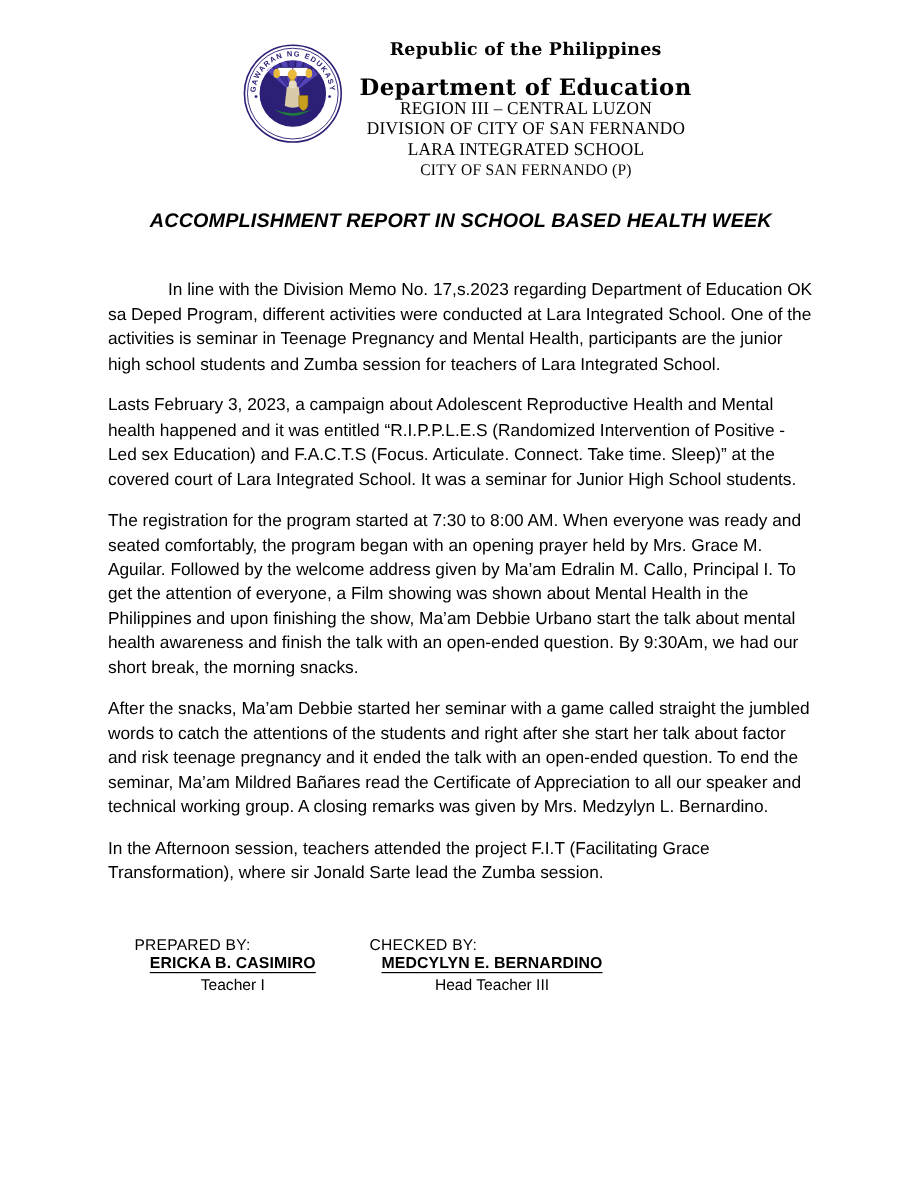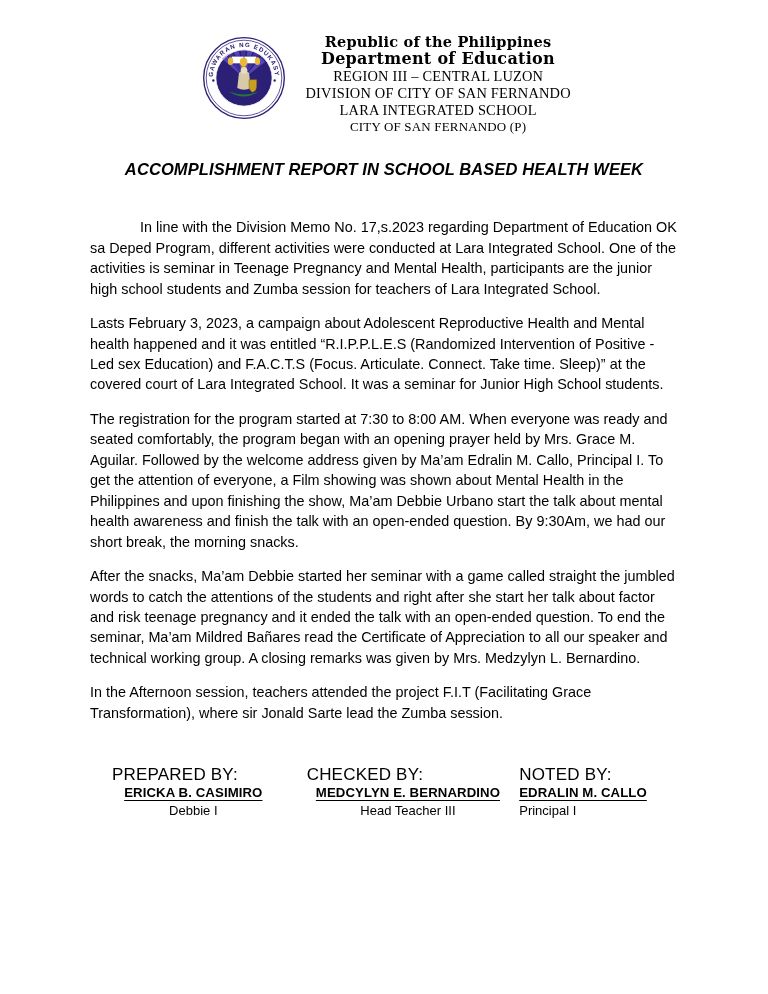--- a/index.html
+++ b/index.html
@@ -49,23 +49,23 @@
   .hl-republic {
     font-family: "DejaVu Serif", "Liberation Serif", serif;
     font-weight: bold;
     font-size: 14.5px;
     letter-spacing: 0.2px;
     color: #000;
   }
   .hl-deped {
     font-family: "DejaVu Serif", "Liberation Serif", serif;
     font-weight: bold;
-    font-size: 16px;
+    font-size: 19px;
     letter-spacing: 0.3px;
-    margin-top: 2px;
+    margin-top: 14px;
     color: #000;
   }
   .hl-sub {
     font-family: "Liberation Serif", "DejaVu Serif", serif;
     font-size: 15px;
     letter-spacing: 0.2px;
     margin-top: 1px;
     color: #000;
     transform: scaleX(0.96);
   }
@@ -117,21 +117,21 @@
   .sig-col {
     display: flex;
     flex-direction: column;
   }
   .sig-col.c1 { width: 208px; }
   .sig-col.c2 { width: 224px; }
   .sig-col.c3 { width: 190px; }
 
   .sig-label {
     font-family: "Liberation Sans", sans-serif;
-    font-size: 17px;
+    font-size: 13px;
     letter-spacing: 0.2px;
     color: #000;
     margin-left: 22px;
   }
   .sig-col.c2 .sig-label { margin-left: 10px; }
   .sig-col.c3 .sig-label { margin-left: 0px; }
 
   .sig-name {
     font-family: "Liberation Sans", sans-serif;
     font-weight: bold;
@@ -227,30 +227,25 @@
     <p class="para">The registration for the program started at 7:30 to 8:00 AM. When everyone was ready and seated comfortably, the program began with an opening prayer held by Mrs. Grace M. Aguilar. Followed by the welcome address given by Ma’am Edralin M. Callo, Principal I. To get the attention of everyone, a Film showing was shown about Mental Health in the Philippines and upon finishing the show, Ma’am Debbie Urbano start the talk about mental health awareness and finish the talk with an open-ended question. By 9:30Am, we had our short break, the morning snacks.</p>
     <p class="para">After the snacks, Ma’am Debbie started her seminar with a game called straight the jumbled words to catch the attentions of the students and right after she start her talk about factor and risk teenage pregnancy and it ended the talk with an open-ended question. To end the seminar, Ma’am Mildred Bañares read the Certificate of Appreciation to all our speaker and technical working group. A closing remarks was given by Mrs. Medzylyn L. Bernardino.</p>
     <p class="para">In the Afternoon session, teachers attended the project F.I.T (Facilitating Grace Transformation), where sir Jonald Sarte lead the Zumba session.</p>
   </div>
 
   <div class="signatories">
 
     <div class="sig-col c1">
       <div class="sig-label">PREPARED BY:</div>
       <div class="sig-name">ERICKA B. CASIMIRO</div>
-      <div class="sig-role">Debbie I</div>
+      <div class="sig-role">Teacher I</div>
     </div>
 
     <div class="sig-col c2">
       <div class="sig-label">CHECKED BY:</div>
       <div class="sig-name">MEDCYLYN E. BERNARDINO</div>
       <div class="sig-role">Head Teacher III</div>
     </div>
 
-    <div class="sig-col c3">
-      <div class="sig-label">NOTED BY:</div>
-      <div class="sig-name">EDRALIN M. CALLO</div>
-      <div class="sig-role">Principal I</div>
-    </div>
 
   </div>
 
 </div>
 
 </body></html>

